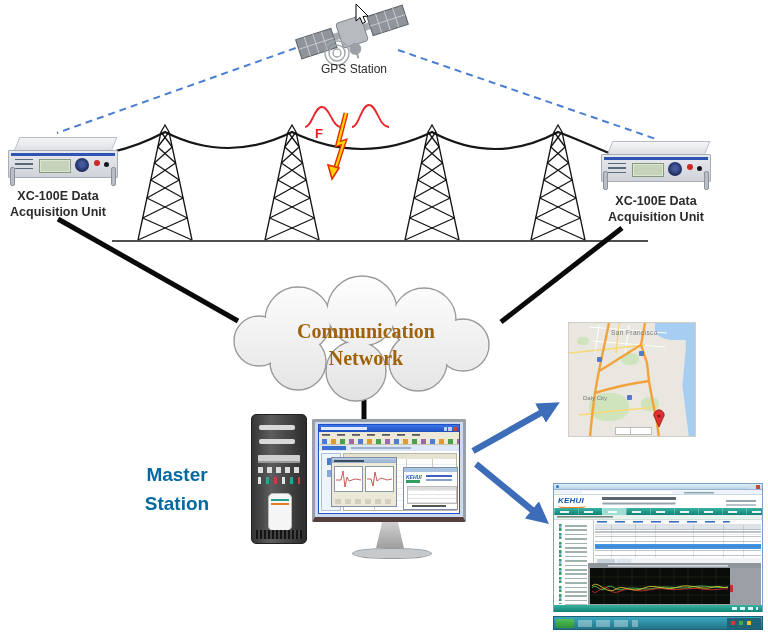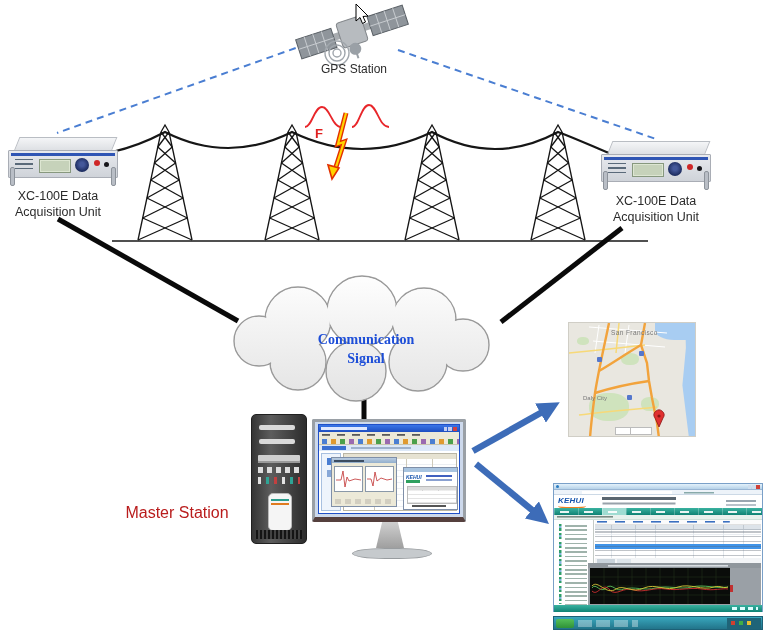--- a/index.html
+++ b/index.html
@@ -2,21 +2,21 @@
 <html><head>
 <meta charset="utf-8">
 <style>
   html,body{margin:0;padding:0;background:#fff;}
   #canvas{position:relative;width:768px;height:634px;background:#fff;overflow:hidden;
           font-family:"Liberation Sans",sans-serif;}
   .abs{position:absolute;}
   svg{display:block;}
   #scene{position:absolute;left:0;top:0;z-index:1;}
   .lbl{z-index:3;text-align:center;color:#2b2b2b;}
-  .lbl span{display:block;}
+  .lbl span{display:block;font-weight:bold;}
 
   
   .unit{z-index:2;}
   .unit .u-top{position:absolute;left:8px;top:0;width:96px;height:15px;
     background:linear-gradient(#f4f5f7,#d8dbdf);border:1px solid #b9bdc3;
     transform:skewX(-22deg);}
   .unit .u-front{position:absolute;left:0;top:13px;width:108px;height:26px;
     background:linear-gradient(#e8eaee,#cfd3d9);border:1px solid #a9adb5;border-radius:1px;}
   .unit .u-stripe{position:absolute;left:2px;top:2px;right:2px;height:3px;background:#2f55b4;}
   .unit .u-leds{position:absolute;left:6px;top:8px;width:18px;height:12px;
@@ -333,27 +333,27 @@
     <span>Acquisition Unit</span>
   </div>
 
   <div class="abs lbl" style="left:594px;top:193px;width:124px;font-size:12.5px;line-height:1.3;">
     <span>XC-100E Data</span>
     <span>Acquisition Unit</span>
   </div>
 
   <div class="abs f-label">F</div>
 
-  <div class="abs lbl" style="left:296px;top:331px;width:140px;z-index:3;
-       font-family:'Liberation Serif',serif;font-weight:bold;font-size:14px;color:#1d4ed8;line-height:1.35;">
+  <div class="abs lbl" style="left:296px;top:318px;width:140px;z-index:3;
+       font-family:'Liberation Serif',serif;font-weight:bold;font-size:20px;color:#a16207;line-height:1.35;">
     <span>Communication</span>
-    <span>Signal</span>
-  </div>
-
-  <div class="abs lbl" style="left:112px;top:461px;width:130px;font-size:16px;color:#b91c1c;line-height:1.5;margin-top:40px;">
+    <span>Network</span>
+  </div>
+
+  <div class="abs lbl" style="left:112px;top:461px;width:130px;font-size:19px;color:#0369a1;line-height:1.5;">
     <span>Master Station</span>
   </div>
 
   <div class="abs unit" style="left:8px;top:137px;width:110px;height:42px;">
     <div class="u-top"></div>
     <div class="u-front">
       <div class="u-stripe"></div>
       <div class="u-leds"></div>
       <div class="u-lcd"></div>
       <div class="u-pad"></div>

